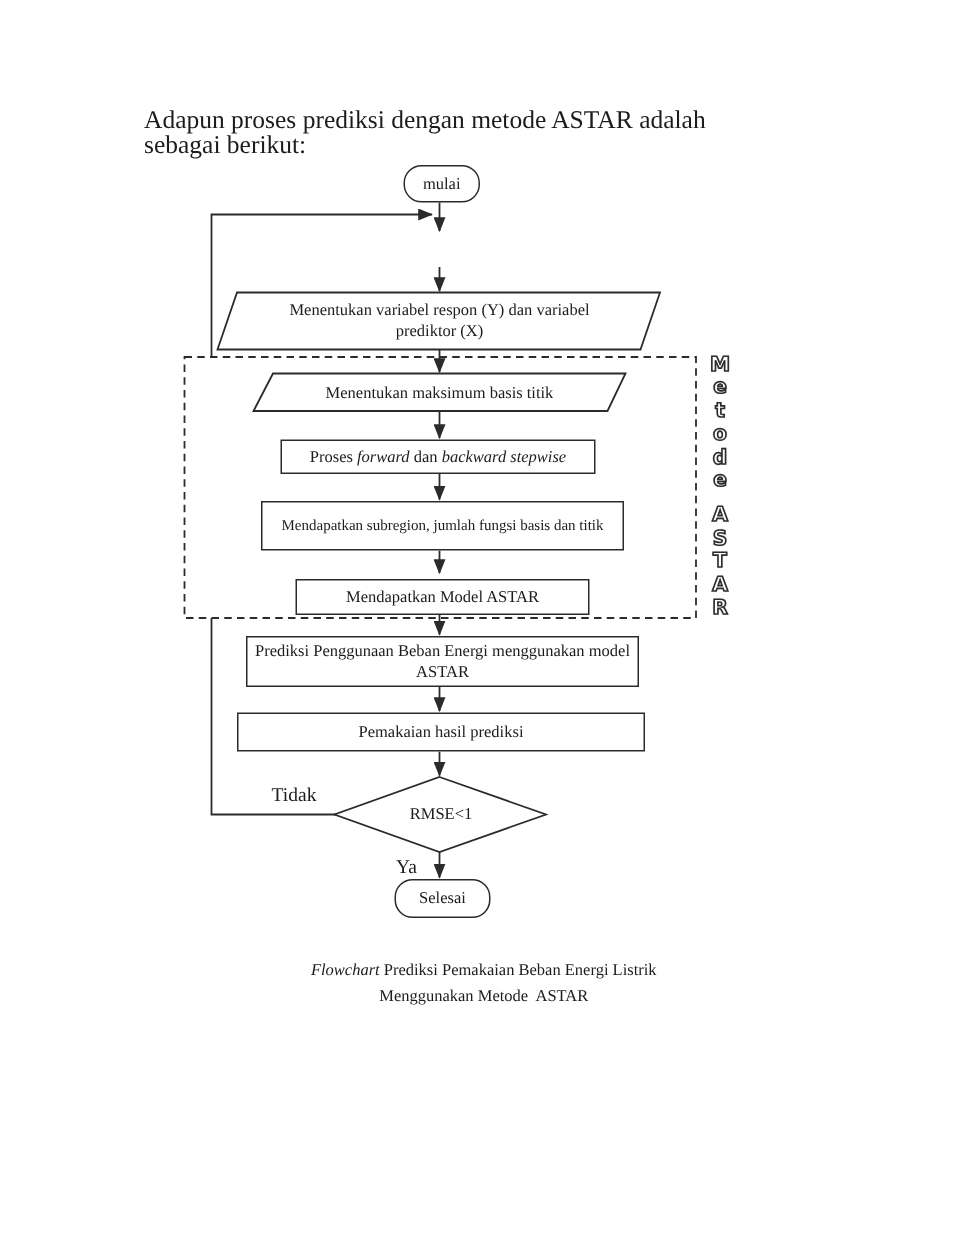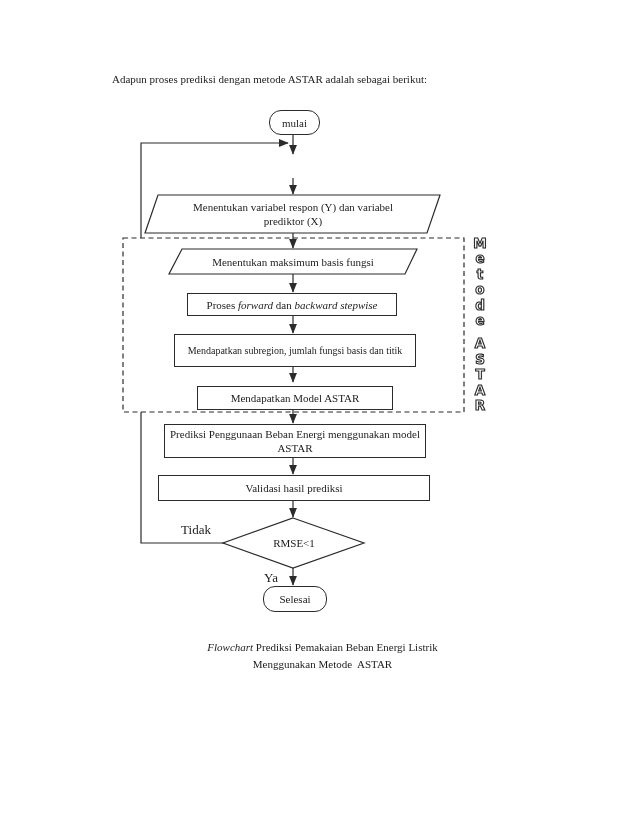--- a/index.html
+++ b/index.html
@@ -6,22 +6,22 @@
   .page{
     position:relative;
     width:638px;height:826px;
     background:#ffffff;
     font-family:"Liberation Serif","DejaVu Serif",serif;
     color:#1c1c1c;
     overflow:hidden;
   }
   .abs{position:absolute;}
   .heading{
-    left:112px;top:71px;width:420px;
-    font-size:11px;line-height:17px;
+    left:96px;top:71px;width:420px;
+    font-size:17px;line-height:17px;
   }
   svg.lines{left:0;top:0;z-index:1;}
   .node{
     position:absolute;z-index:2;
     display:flex;align-items:center;justify-content:center;
     text-align:left;
     font-size:11px;line-height:14px;
     background:#ffffff;
     border:1.2px solid #2b2b2b;
     box-sizing:border-box;
@@ -97,42 +97,42 @@
       <span>mulai</span>
     </div>
 
 
   <div class="ghost two-line" style="left:150px;top:196px;width:286px;height:36px;">
       <span>Menentukan variabel respon (Y) dan variabel</span>
       <span>prediktor (X)</span>
     </div>
 
   <div class="ghost" style="left:176px;top:249px;width:234px;height:25px;">
-      <span>Menentukan maksimum basis fungsi</span>
+      <span>Menentukan maksimum basis titik</span>
     </div>
 
   <div class="node" style="left:187px;top:293px;width:210px;height:23px;">
       <span><span>Proses </span><span class="it">forward</span><span> dan </span><span class="it">backward stepwise</span></span>
     </div>
 
   <div class="node two-line fs105" style="left:174px;top:334px;width:242px;height:33px;line-height:13.5px;">
       <span>Mendapatkan subregion, jumlah fungsi basis dan titik</span>
     </div>
 
   <div class="node" style="left:197px;top:386px;width:196px;height:24px;">
       <span>Mendapatkan Model ASTAR</span>
     </div>
 
   <div class="node two-line" style="left:164px;top:424px;width:262px;height:34px;line-height:14.5px;">
       <span>Prediksi Penggunaan Beban Energi menggunakan model</span>
       <span>ASTAR</span>
     </div>
 
   <div class="node" style="left:158px;top:475px;width:272px;height:26px;">
-      <span>Validasi hasil prediksi</span>
+      <span>Pemakaian hasil prediksi</span>
     </div>
 
   <div class="ghost" style="left:238px;top:535px;width:112px;height:16px;">
       <span>RMSE&lt;1</span>
     </div>
 
   <div class="small-label" style="left:171px;top:523px;width:50px;">Tidak</div>
   <div class="small-label" style="left:256px;top:571px;width:30px;">Ya</div>
 
   <div class="node terminator" style="left:263px;top:586px;width:64px;height:26px;">

